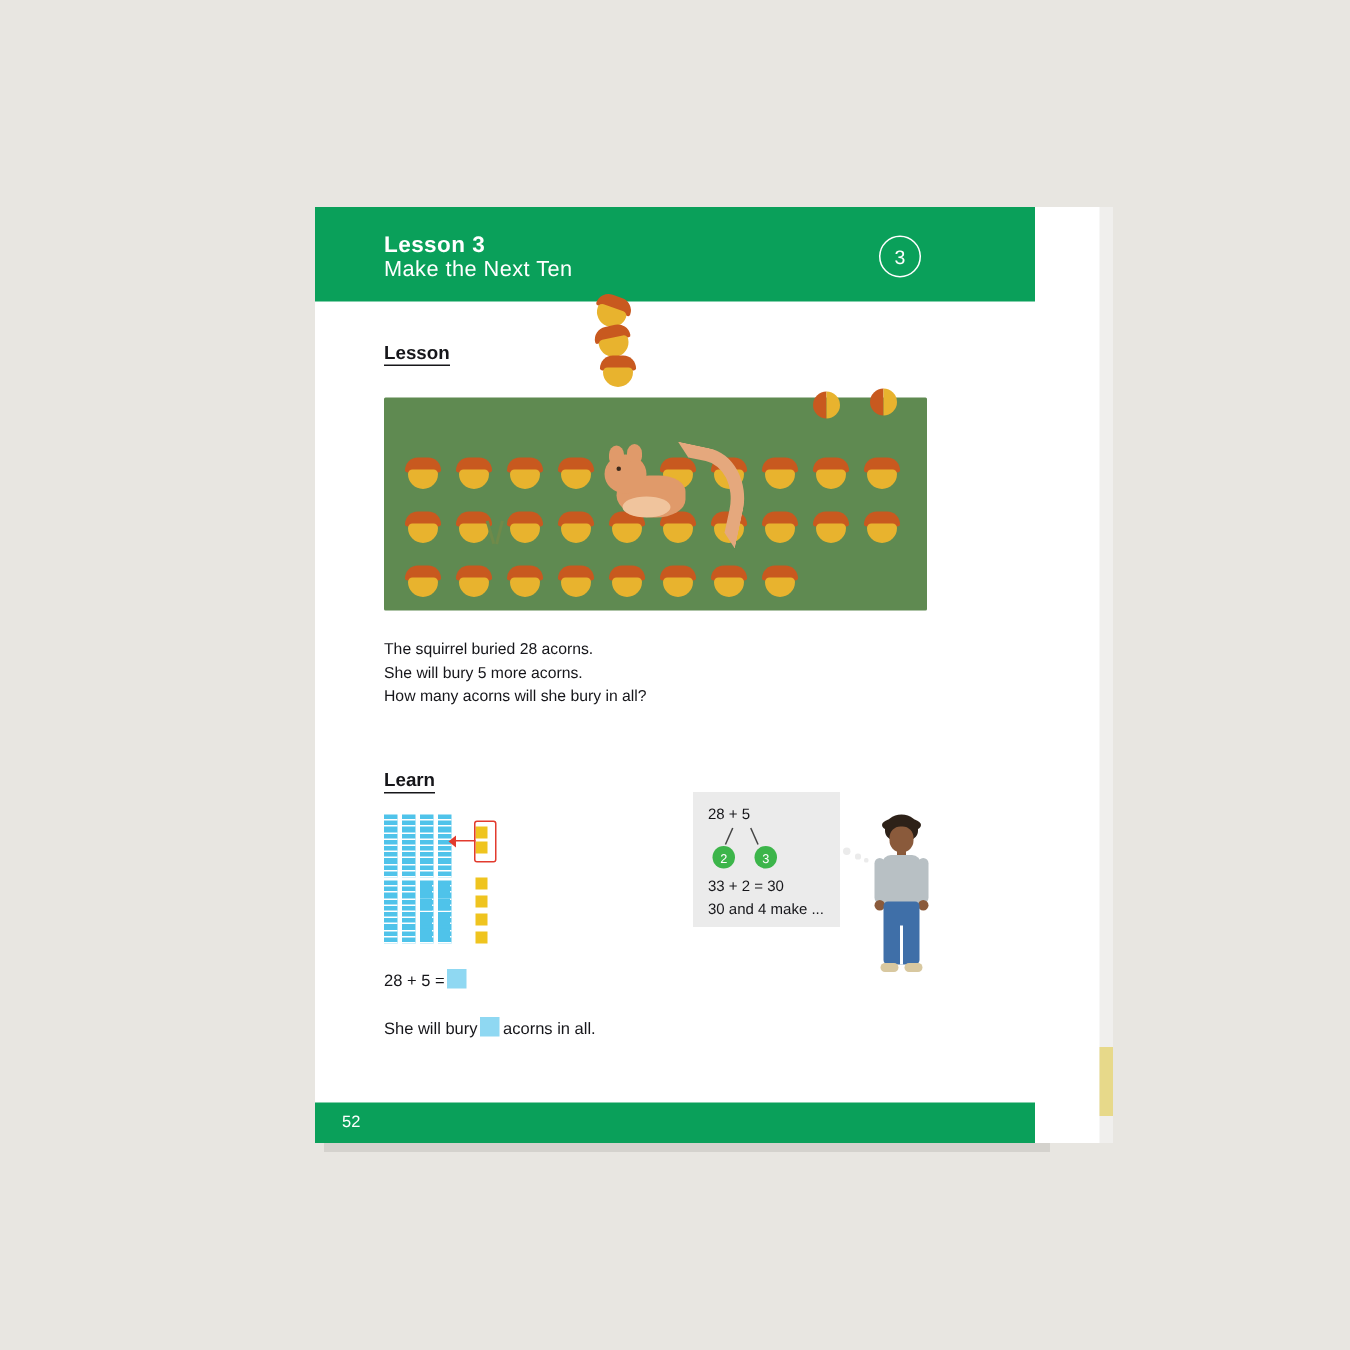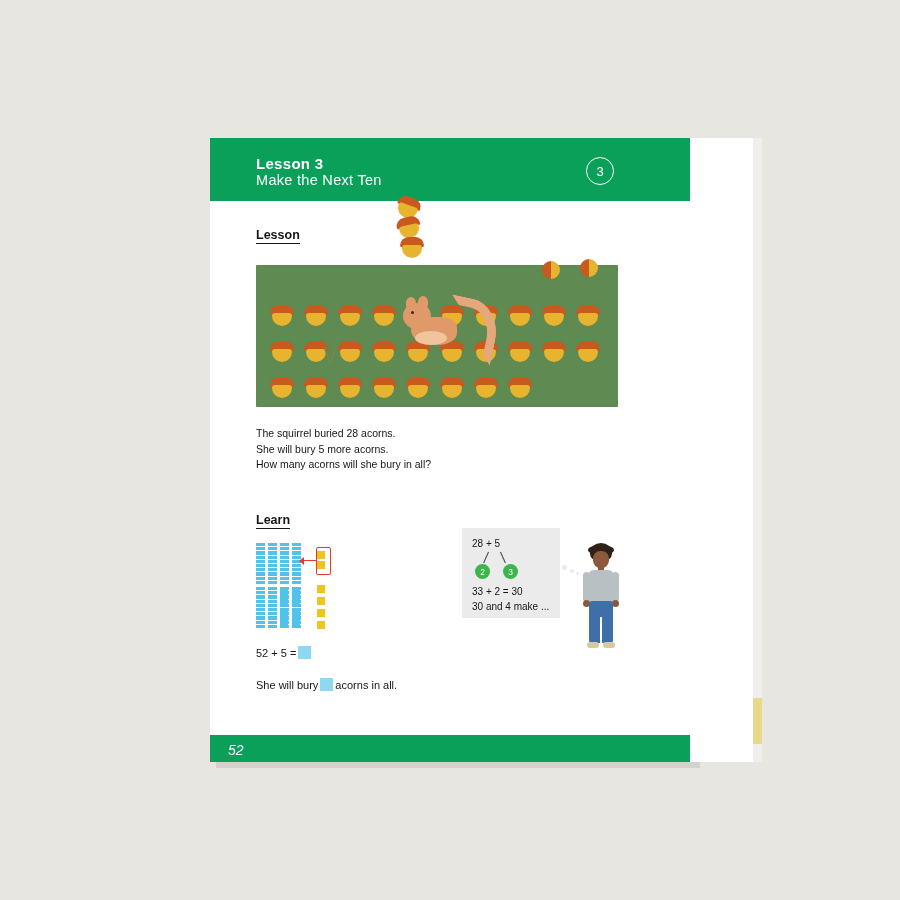--- a/index.html
+++ b/index.html
@@ -22,21 +22,20 @@
     background: #d4d2cd;
   }
   .page {
     position: absolute;
     left: 210px;
     top: 138px;
     width: 532px;
     height: 624px;
     background: #ffffff;
     overflow: hidden;
-    padding-left: 20px;
   }
   
   .header-band {
     position: absolute;
     left: 0;
     top: 0;
     width: 480px;
     height: 63px;
     background: #0aa05a;
   }
@@ -386,22 +385,21 @@
     bottom: 0;
     width: 480px;
     height: 27px;
     background: #0aa05a;
     color: #ffffff;
   }
   .footer-page-no {
     position: absolute;
     left: 18px;
     top: 7px;
-    font-size: 14px;
-    font-style: italic;
+    font-size: 11px;
   }
   .footer-title {
     position: absolute;
     left: 0;
     right: 0;
     top: 8px;
     text-align: center;
     font-size: 7.5px;
     font-weight: bold;
   }
@@ -711,21 +709,21 @@
         <div class="yellowcube" style="left: 61px; top: 78px;"></div>
       </div>
     <div class="arrow-red">
       <div class="shaft"></div>
         <div class="head"></div>
     </div>
     <div class="redbox"></div>
   </div>
 
   <div class="eq-line" id="eq1">
-    <span>52 + 5 =</span><span class="blue-box"></span>
+    <span>28 + 5 =</span><span class="blue-box"></span>
   </div>
 
   <div class="eq-line" id="eq2">
     <span>She will bury</span><span class="blue-box"></span><span>acorns in all.</span>
   </div>
 
   <div class="bubble">
     <div class="bubble-line" style="top:10px;">28 + 5</div>
     <div class="cherry-stem" style="left:26px; top:24px; height:12px; transform:rotate(24deg);"></div>
     <div class="cherry-stem" style="left:38px; top:24px; height:12px; transform:rotate(-24deg);"></div>

